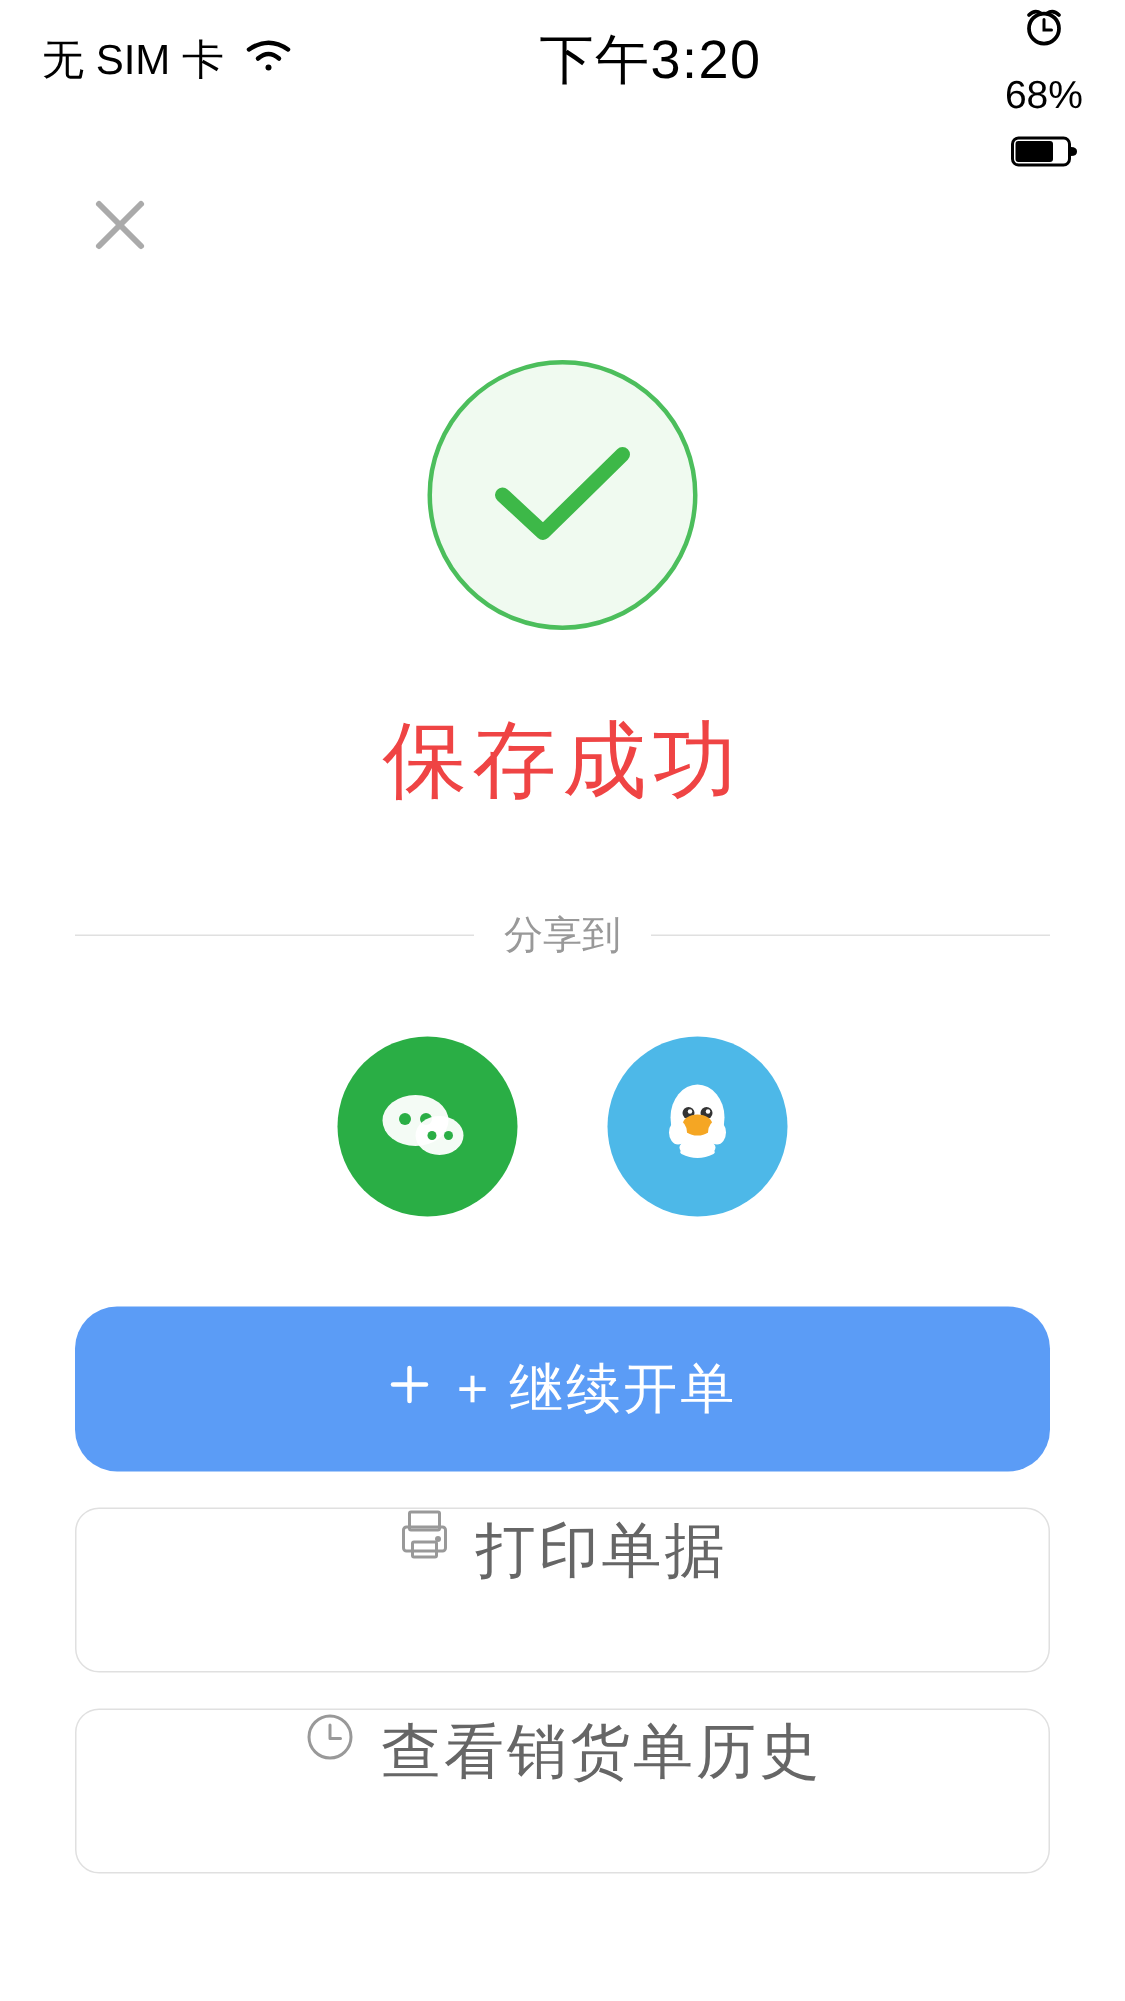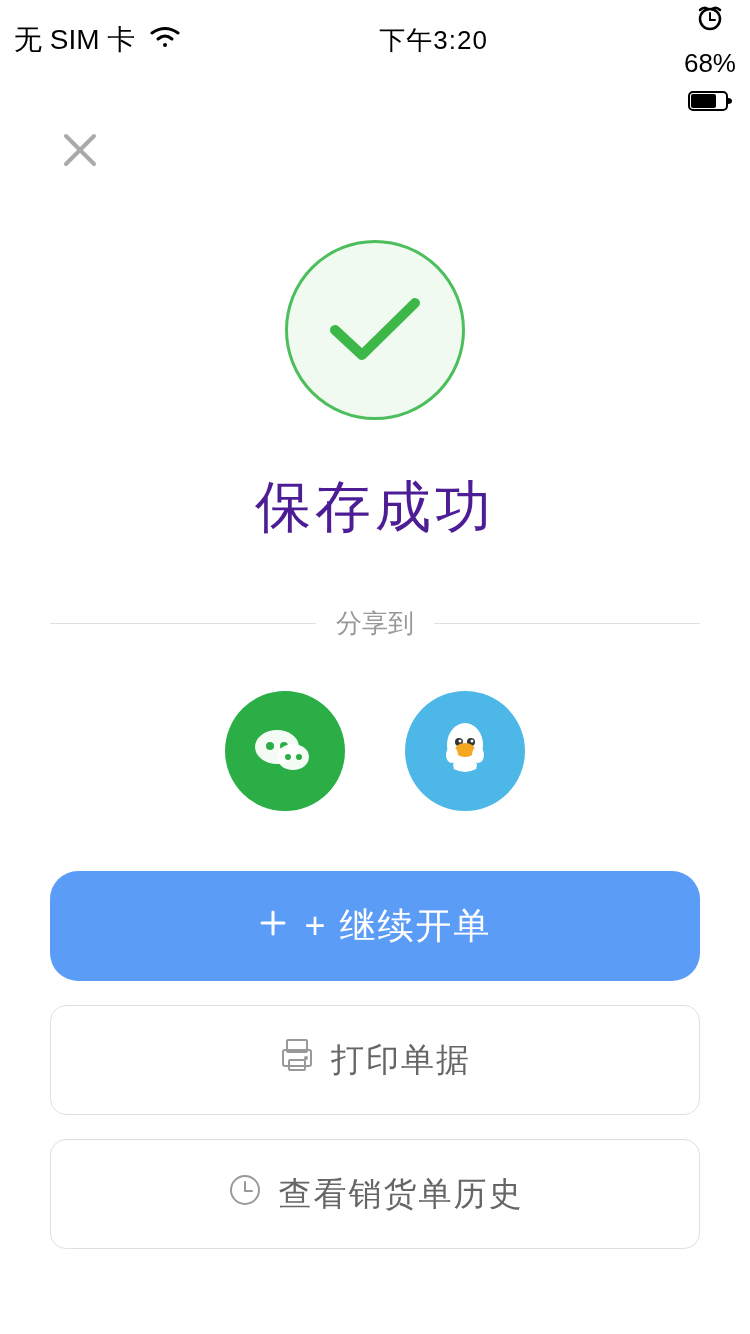--- a/index.html
+++ b/index.html
@@ -13,34 +13,34 @@
       overflow: hidden;
     }
 
     
     .status-bar {
       width: 100%;
       height: 80px;
       display: flex;
       align-items: center;
       justify-content: space-between;
-      padding: 0 14px;
+      padding: 0 28px;
       background: #ffffff;
     }
 
     .status-left {
       display: flex;
       align-items: center;
       gap: 12px;
       font-size: 28px;
       color: #000;
     }
 
     .status-center {
-      font-size: 26px;
+      font-size: 36px;
       font-weight: 500;
       color: #000;
       letter-spacing: 1px;
     }
 
     .status-right {
       display: flex;
       align-items: center;
       gap: 10px;
       font-size: 26px;
@@ -90,21 +90,21 @@
       border: 3px solid #4cbe5c;
       display: flex;
       align-items: center;
       justify-content: center;
       margin-bottom: 50px;
     }
 
     .success-title {
       font-size: 56px;
       font-weight: 400;
-      color: #4c1d95;
+      color: #ef4444;
       letter-spacing: 4px;
     }
 
     
     .share-section {
       width: 100%;
       display: flex;
       flex-direction: column;
       align-items: center;
       margin-bottom: 60px;
@@ -179,25 +179,25 @@
       letter-spacing: 2px;
     }
 
     .btn-secondary {
       width: 100%;
       height: 110px;
       background: #fff;
       border: 1px solid #e0e0e0;
       border-radius: 16px;
       display: flex;
-      align-items: center;
+      align-items: flex-start;
       justify-content: center;
       gap: 16px;
       cursor: pointer;
-      font-size: 33px;
+      font-size: 40px;
       color: #666;
       letter-spacing: 2px;
     }
   </style>
 </head>
 <body>
 
 <div class="status-bar">
   <div class="status-left">
     <span>无 SIM 卡</span>

